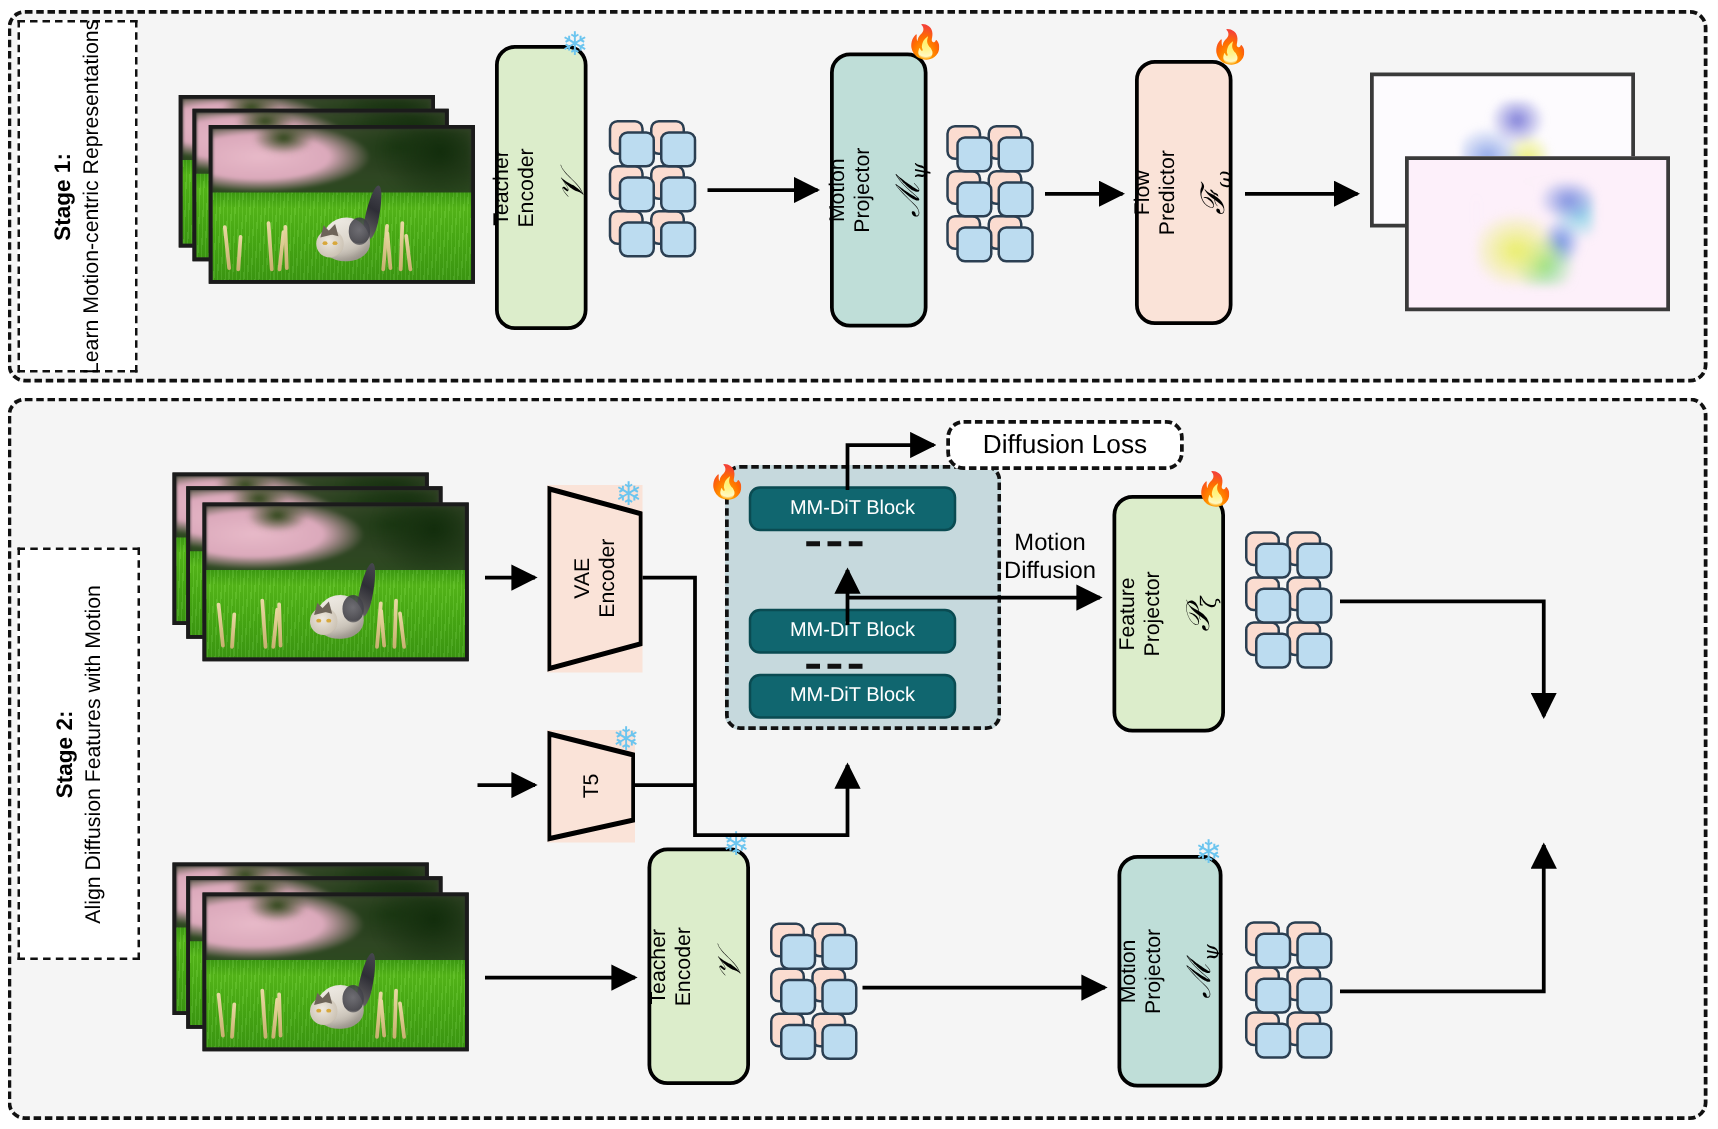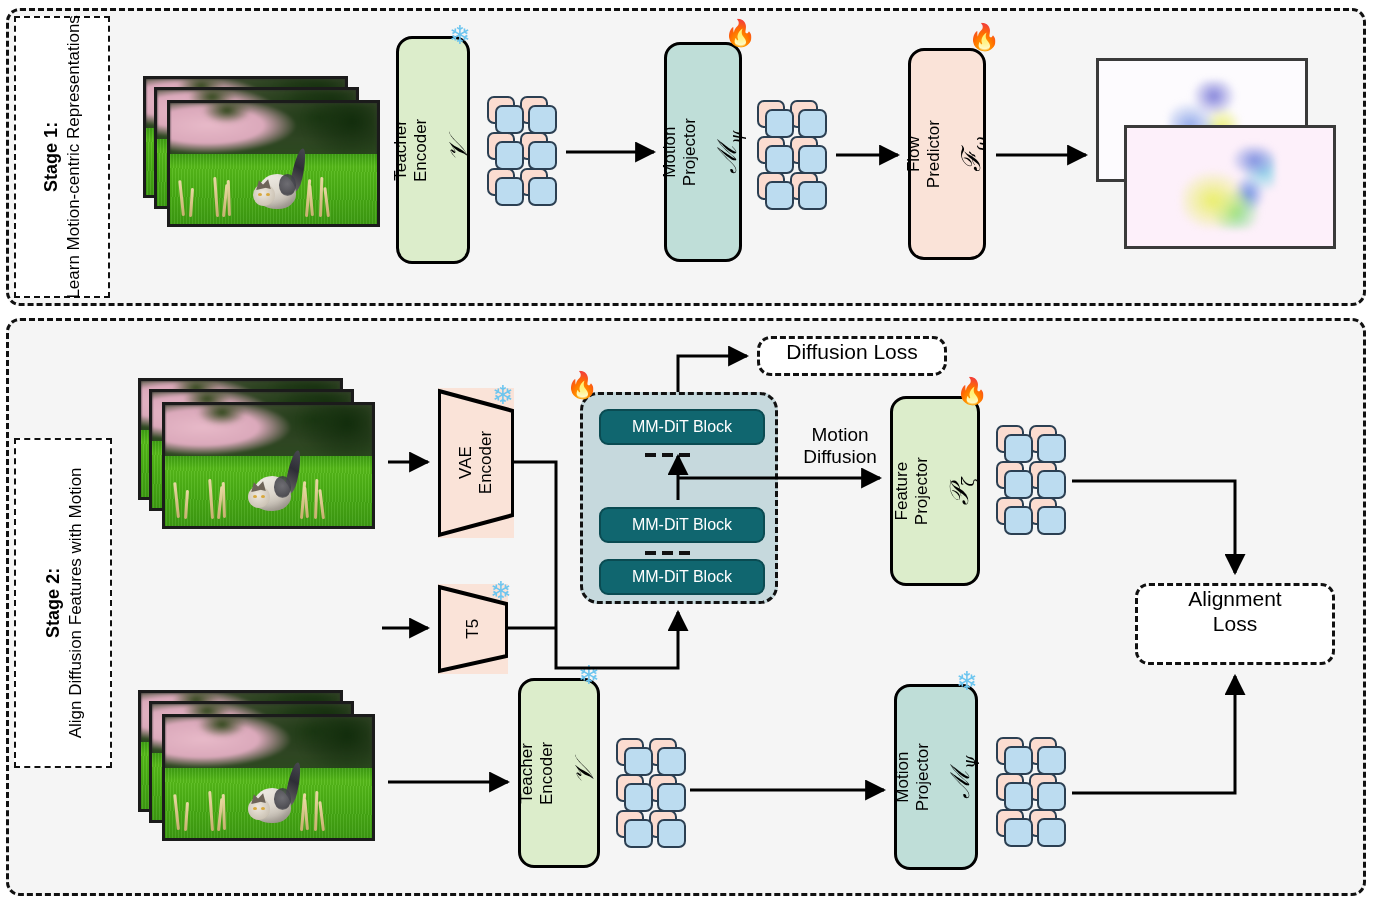--- a/index.html
+++ b/index.html
@@ -108,21 +108,21 @@
     color: #000;
   }
 
   
   .loss-box {
     position: absolute;
     box-sizing: border-box;
     border: 3px dashed #111111;
     border-radius: 14px;
     background: #ffffff;
-    display: flex; justify-content: center;
+    display: flex; align-items: center; justify-content: center;
     font-size: 21px; color: #000; text-align: center; line-height: 1.2;
   }
 
   
   #prompt-box {
     position: absolute;
     box-sizing: border-box;
     border: 3px dashed #13384f;
     border-radius: 14px;
     background: #ffffff;
@@ -527,21 +527,21 @@
     <div class="trap-shape"></div>
     <svg width="70" height="90" style="position:absolute; left:0; top:0;">
       <polygon points="1,3 69,20 69,72 1,87" fill="none" stroke="#000" stroke-width="4"></polygon>
     </svg>
     <div class="trap-label">
       <span>T5</span>
     </div>
   </div>
   <div class="icon-snow" style="left:490px; top:578px;">❄</div>
 
-  <div id="dit-container" style="left:580px; top:392px; width:198px; height:212px;border-radius:18px;">
+  <div id="dit-container" style="left:580px; top:372px; width:221px; height:212px;">
     <div class="dit-block" style="left:16px; top:14px; width:166px; height:36px;">MM-DiT Block</div>
     <div class="dit-dots" style="left:62px; top:58px;">
       <i></i>
         <i></i>
         <i></i>
     </div>
     <div class="dit-block" style="left:16px; top:112px; width:166px; height:36px;">MM-DiT Block</div>
     <div class="dit-dots" style="left:62px; top:156px;">
       <i></i>
         <i></i>
@@ -577,26 +577,20 @@
     <div class="tok tok-pink" style="left:0px;  top:72px; width:28px; height:28px;"></div>
     <div class="tok tok-pink" style="left:33px; top:72px; width:28px; height:28px;"></div>
     <div class="tok tok-blue" style="left:8px;  top:9px;  width:29px; height:29px;"></div>
     <div class="tok tok-blue" style="left:41px; top:9px;  width:29px; height:29px;"></div>
     <div class="tok tok-blue" style="left:8px;  top:45px; width:29px; height:29px;"></div>
     <div class="tok tok-blue" style="left:41px; top:45px; width:29px; height:29px;"></div>
     <div class="tok tok-blue" style="left:8px;  top:81px; width:29px; height:29px;"></div>
     <div class="tok tok-blue" style="left:41px; top:81px; width:29px; height:29px;"></div>
   </div>
 
-  <div class="loss-box" style="left:1135px; top:583px; width:200px; height:82px;">
-    <div>
-      <span>Alignment</span><br>
-      <span>Loss</span>
-    </div>
-  </div>
 
   <div class="framestack" style="left:138px; top:690px; width:250px; height:175px;">
     <div class="frame" style="left:0px;  top:0px;  width:205px; height:122px;">
       <div class="cat-scene">
         <div class="sky"></div>
           <div class="sky-dark"></div>
           <div class="branch"></div>
         <div class="grass">
             <div class="grass-tex"></div>
           </div>

